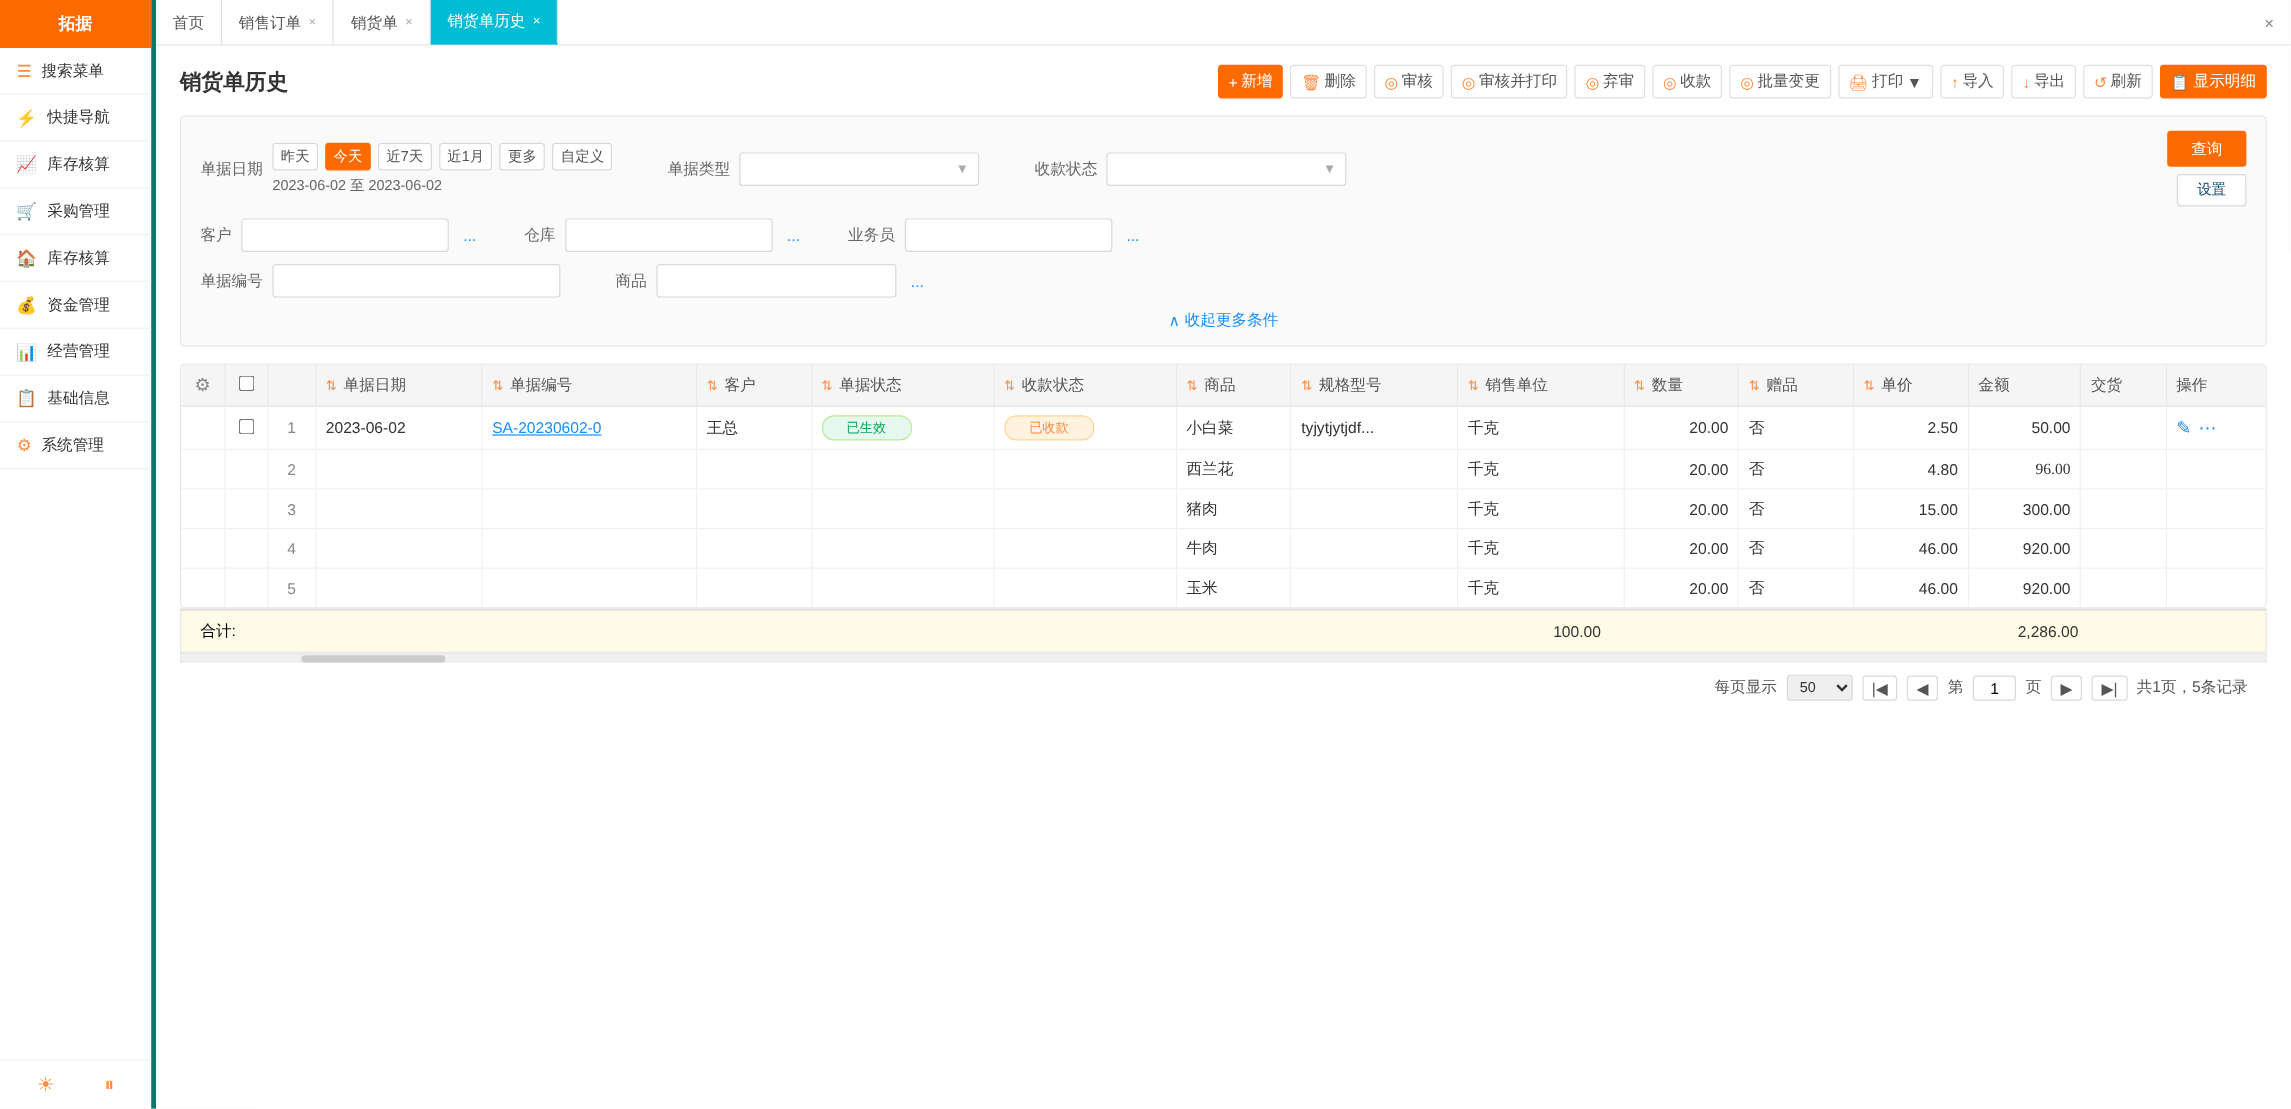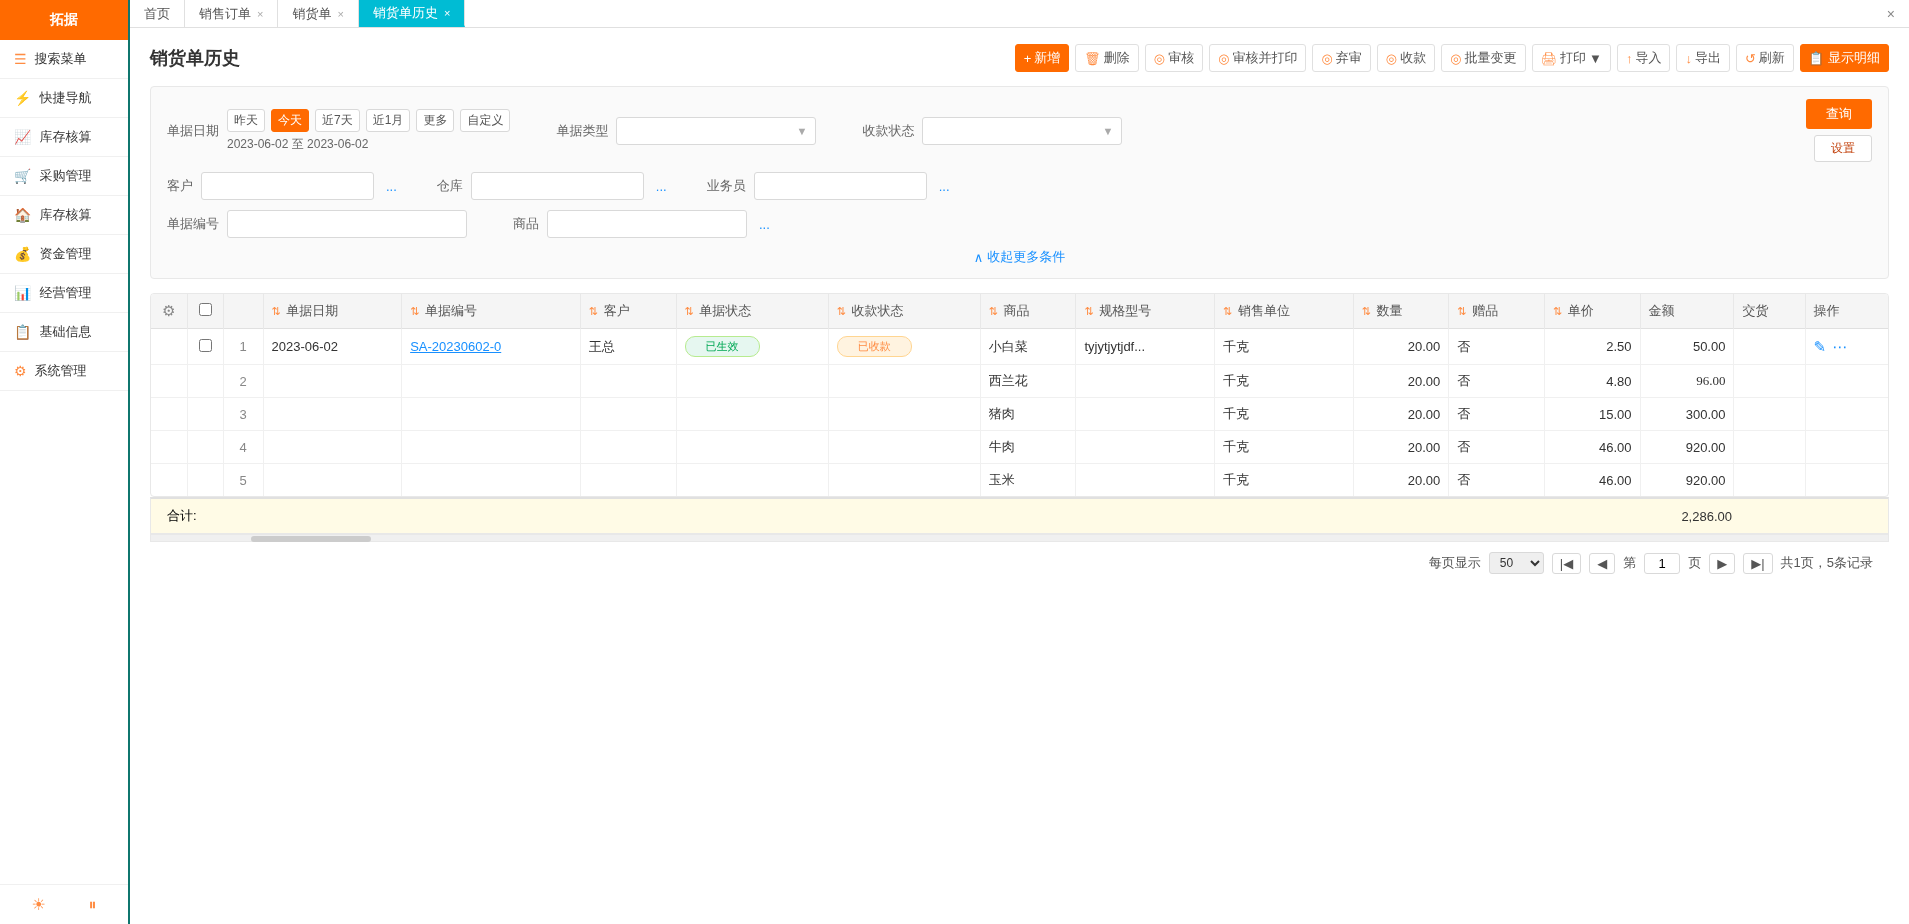--- a/index.html
+++ b/index.html
@@ -2,21 +2,21 @@
 <html><head>
   <meta charset="utf-8">
   <style>
     * { box-sizing: border-box; margin: 0; padding: 0; font-family: 'Microsoft YaHei', Arial, sans-serif; font-size: 13px; }
     body { display: flex; height: 924px; overflow: hidden; background: #f5f5f5; }
 
     
     .sidebar {
       width: 130px;
       background: #fff;
-      border-right: 2px solid #0f766e;
+      border-right: 4px solid #0f766e;
       display: flex;
       flex-direction: column;
       height: 100%;
       flex-shrink: 0;
     }
     .sidebar-logo {
       height: 40px;
       background: #ff6a00;
       display: flex;
       align-items: center;
@@ -51,21 +51,21 @@
       flex-direction: column;
       overflow: hidden;
     }
 
     
     .tab-bar {
       display: flex;
       align-items: center;
       background: #fff;
       border-bottom: 1px solid #e0e0e0;
-      height: 28px;
+      height: 38px;
       flex-shrink: 0;
     }
     .tab {
       display: flex;
       align-items: center;
       padding: 0 14px;
       height: 100%;
       cursor: pointer;
       color: #555;
       border-right: 1px solid #e0e0e0;
@@ -229,21 +229,21 @@
       background: #ff6a00;
       color: #fff;
       border: none;
       border-radius: 3px;
       padding: 6px 20px;
       cursor: pointer;
       font-size: 13px;
     }
     .btn-setting {
       background: #fff;
-      color: #c2410c;
+      color: #0c4a6e;
       border: 1px solid #d9d9d9;
       border-radius: 3px;
       padding: 4px 16px;
       cursor: pointer;
       font-size: 12px;
     }
 
     
     .table-container {
       border: 1px solid #e8e8e8;
@@ -804,20 +804,21 @@
       <td>
         
       </td>
     </tr>
             </tbody>
         </table>
       </div>
 
       <div class="total-row">
         <span class="total-label">合计:</span>
+        <span class="total-qty" style="margin-left:700px;">100.00</span>
         <span class="total-amount" style="margin-left:auto;padding-right:140px;">2,286.00</span>
       </div>
 
       <div class="scrollbar-row">
         <div class="scrollbar-thumb"></div>
       </div>
 
       <div class="pagination">
         <span>每页显示</span>
         <select class="page-size-select">

